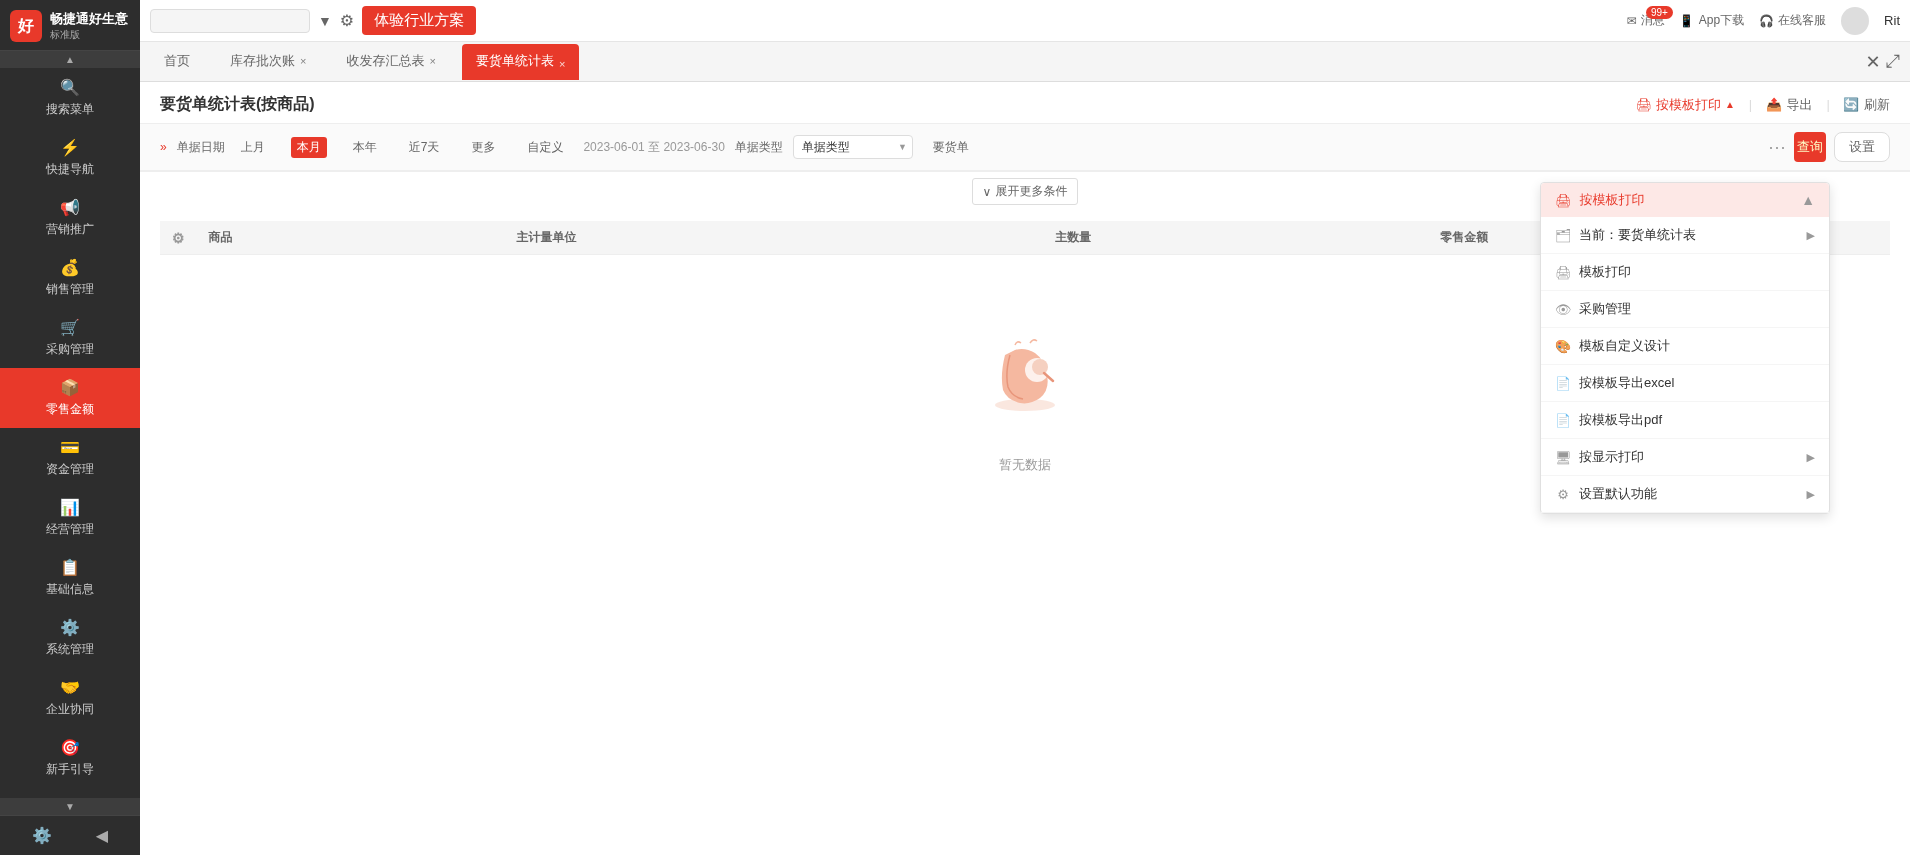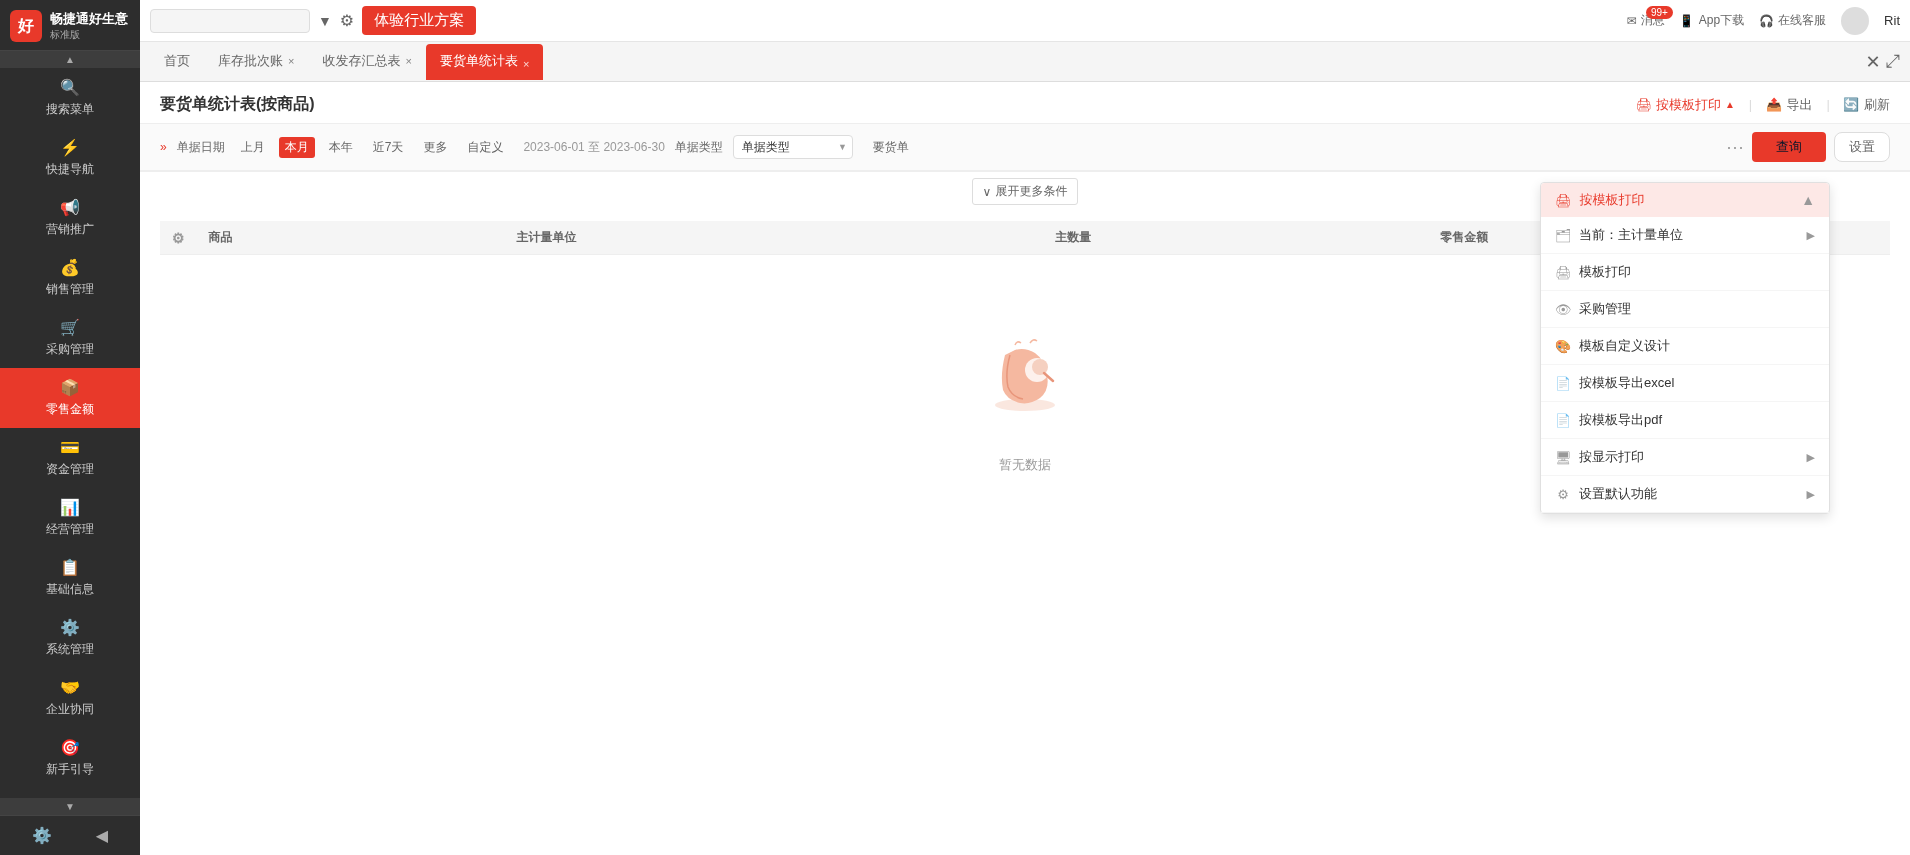--- a/index.html
+++ b/index.html
@@ -128,21 +128,21 @@
       width: 28px; height: 28px; background: #ddd; border-radius: 50%;
     }
 
     
     .tabbar {
       height: 40px;
       background: #f5f5f5;
       display: flex;
       align-items: center;
       padding: 0 10px;
-      gap: 0;
+      gap: 12px;
       border-bottom: 1px solid #ddd;
       flex-shrink: 0;
     }
     .tab {
       padding: 8px 14px;
       font-size: 13px;
       cursor: pointer;
       color: #666;
       border-bottom: 2px solid transparent;
       display: flex; align-items: center; gap: 5px;
@@ -199,21 +199,21 @@
       align-items: center;
       gap: 10px;
       flex-wrap: wrap;
     }
     .filter-expand-btn {
       background: none; border: none; cursor: pointer;
       display: flex; align-items: center; gap: 4px;
       color: #e8392a; font-size: 12px;
     }
     .filter-label { color: #666; font-size: 12px; white-space: nowrap; }
-    .date-btns { display: flex; align-items: center; gap: 8px; }
+    .date-btns { display: flex; align-items: center; gap: 20px; }
     .date-btn {
       background: none; border: none; cursor: pointer;
       color: #666; font-size: 12px; padding: 2px 6px;
     }
     .date-btn.active {
       background: #e8392a; color: white; border-radius: 3px;
     }
     .date-range { font-size: 12px; color: #999; margin-left: 4px; }
     .filter-type-select {
       border: 1px solid #ddd; border-radius: 4px; padding: 4px 24px 4px 8px;
@@ -289,22 +289,22 @@
       display: flex; align-items: center; gap: 8px;
       color: #333; font-size: 13px; cursor: pointer;
       border-bottom: 1px solid #f5f5f5;
       justify-content: space-between;
     }
     .dropdown-item-left { display: flex; align-items: center; gap: 8px; }
     .dropdown-arrow { color: #999; font-size: 11px; }
 
     
     .btn-query {
-      background: #e8392a; color: #0f172a; border: none; border-radius: 4px;
-      padding: 6px 24px; font-size: 13px; cursor: pointer;
+      background: #e8392a; color: #fef9c3; border: none; border-radius: 4px;
+      padding: 6px 3px; font-size: 13px; cursor: pointer;
     }
     .btn-settings-outline {
       background: white; color: #666; border: 1px solid #ddd; border-radius: 8px;
       padding: 5px 14px; font-size: 13px; cursor: pointer;
     }
 
     .filter-right-actions {
       margin-left: auto; display: flex; gap: 8px; align-items: center;
     }
 
@@ -544,21 +544,21 @@
         <div class="dropdown-header-left">
           <span>🖨</span>
           <span>按模板打印</span>
         </div>
         <button class="dropdown-close">▲</button>
       </div>
 
       <div class="dropdown-item-expand">
         <div class="dropdown-item-left">
           <span class="dropdown-item-icon">🗂</span>
-          <span>当前：主计量单位</span>
+          <span>当前：要货单统计表</span>
         </div>
         <span class="dropdown-arrow">▶</span>
       </div>
 
       <div class="dropdown-item">
         <span class="dropdown-item-icon">🖨</span>
         <span>模板打印</span>
       </div>
       <div class="dropdown-item">
         <span class="dropdown-item-icon">👁</span>

